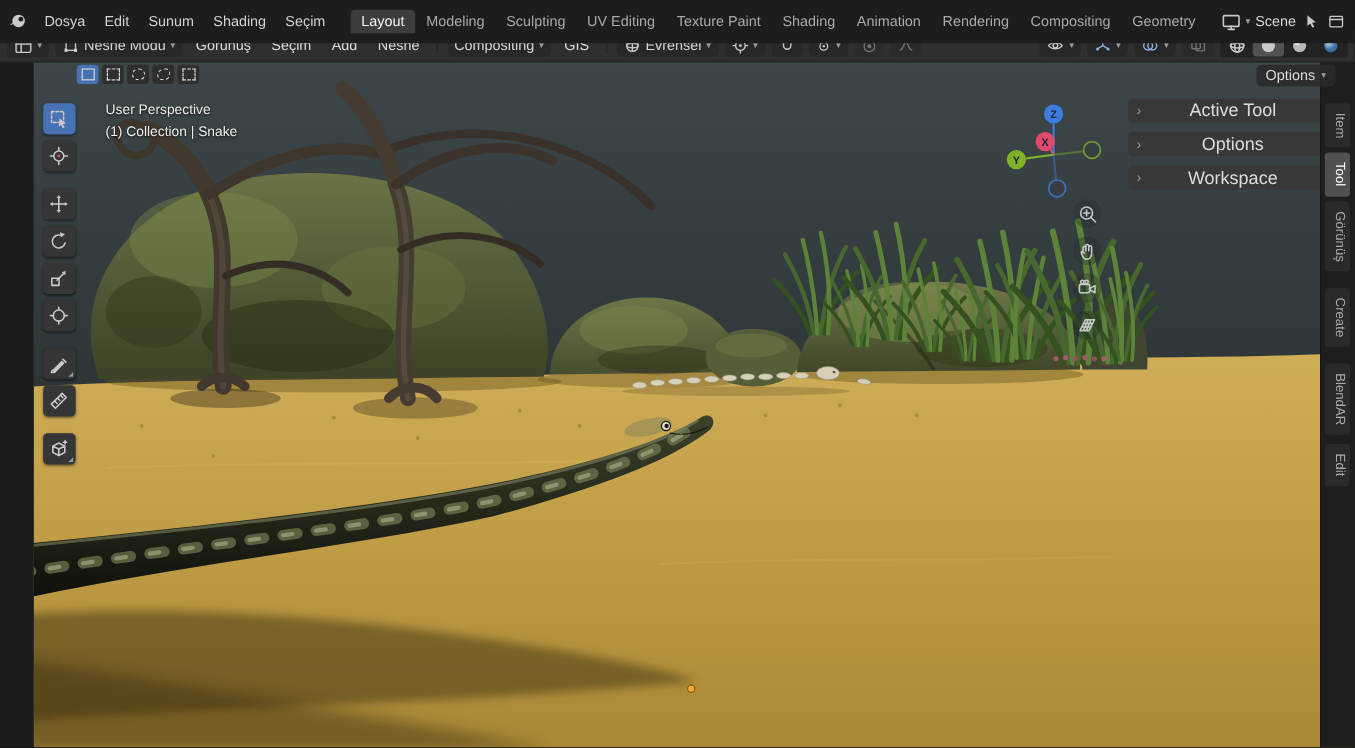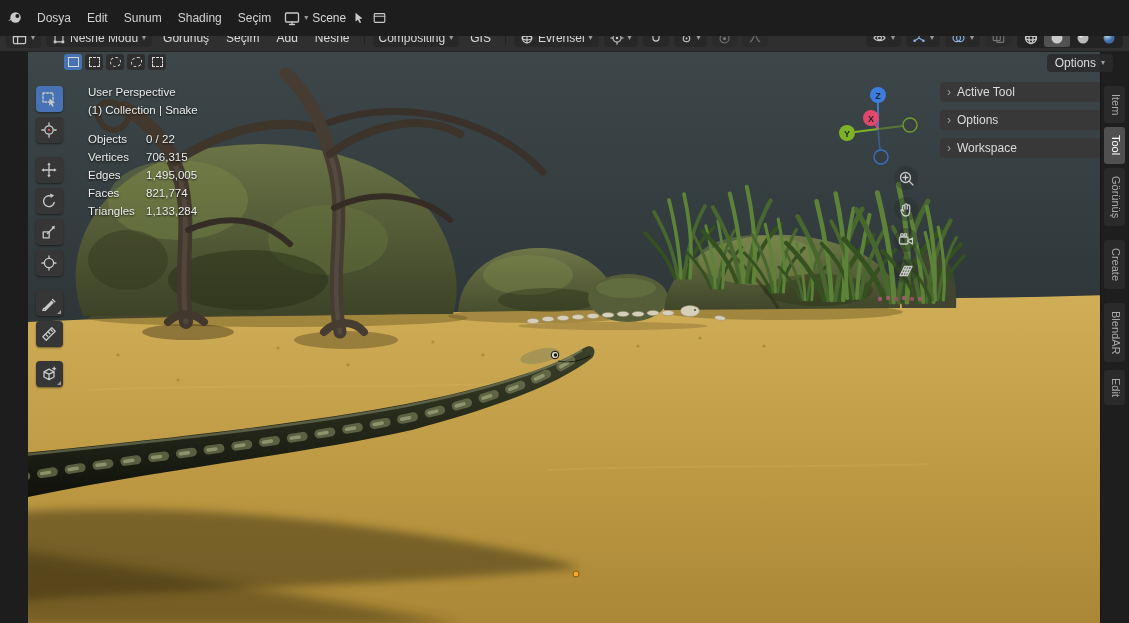--- a/index.html
+++ b/index.html
@@ -78,21 +78,21 @@
   .gizmo text{font-family:"Liberation Sans",sans-serif;font-size:9px;font-weight:bold;fill:#20262e;
         text-anchor:middle;}
   .navcol{position:absolute;left:866px;top:116px;display:flex;flex-direction:column;gap:7px;z-index:8;}
   .navbtn{width:24px;height:24px;border-radius:12px;display:flex;align-items:center;justify-content:center;
         background:rgba(38,42,44,.35);}
 
   
   .npanel{position:absolute;left:912px;top:32px;width:178px;display:flex;flex-direction:column;gap:8px;z-index:8;}
   .prow{height:20px;display:flex;align-items:center;gap:6px;background:rgba(56,56,56,.95);
         border-radius:4px;padding:0 7px;color:#dcdcdc;}
-  .prow .lbl{flex:1;font-size:12px;}
+  .prow .lbl{flex:1;font-size:15px;text-align:center;}
   .prow .chevr{color:#9b9b9b;font-size:12px;line-height:1;}
   .grip{color:#8a8a8a;font-size:10px;line-height:1;}
 
   
   .right-strip{position:absolute;right:0;top:0;bottom:0;width:29px;background:#1e1e1e;
         border-left:1px solid #151515;z-index:10;padding-top:36px;box-sizing:border-box;}
   .vtab{writing-mode:vertical-rl;font-size:11px;background:#2a2a2a;color:#ababab;border-radius:3px;
         padding:8px 3px;margin:0 0 4px 3px;display:block;width:15px;text-align:center;box-sizing:content-box;}
   .vtab.active{background:#505050;color:#fff;}
   .vtab.mt14{margin-top:14px;}
@@ -114,20 +114,32 @@
         <circle cx="11.4" cy="7" r="2" style="fill:#1d1d1d;stroke:none"></circle>
         <path class="fill" d="M2,12 L7,8 L9,10 Z"></path>
       </svg>
     </span>
     <span class="menu">Dosya</span>
     <span class="menu">Edit</span>
     <span class="menu">Sunum</span>
     <span class="menu">Shading</span>
     <span class="menu">Seçim</span>
 
+    <div class="workspaces">
+      <span class="ws active">Layout</span>
+      <span class="ws">Modeling</span>
+      <span class="ws">Sculpting</span>
+      <span class="ws">UV Editing</span>
+      <span class="ws">Texture Paint</span>
+      <span class="ws">Shading</span>
+      <span class="ws">Animation</span>
+      <span class="ws">Rendering</span>
+      <span class="ws">Compositing</span>
+      <span class="ws">Geometry</span>
+    </div>
 
     <div class="scene-cluster">
       <svg class="ic" width="16" height="16" viewBox="0 0 16 16">
         <rect x="1.5" y="3" width="13" height="9" rx="1"></rect>
         <path d="M5.5,14.5 h5 M8,12 v2.5"></path>
       </svg>
       <span class="chev">▾</span>
       <span>Scene</span>
     </div>
 
@@ -475,32 +487,20 @@
     </div>
 
     <div class="options">
       <span>Options</span>
       <span class="chev">▾</span>
     </div>
 
     <div class="stats">
       <div>User Perspective</div>
       <div>(1) Collection | Snake</div>
-      <div class="grid">
-        <span>Objects</span>
-        <span>0 / 22</span>
-        <span>Vertices</span>
-        <span>706,315</span>
-        <span>Edges</span>
-        <span>1,495,005</span>
-        <span>Faces</span>
-        <span>821,774</span>
-        <span>Triangles</span>
-        <span>1,133,284</span>
-      </div>
     </div>
 
     <div class="toolbar">
       <span class="tool active">
         <svg class="ic" width="16" height="16" viewBox="0 0 16 16">
           <rect x="2" y="2" width="10" height="9" stroke-dasharray="2 1.6"></rect>
           <path class="fill" d="M8.5,7.5 L14,12 L11.3,12.3 L12.8,15 L11.3,15.8 L9.8,13 L8,14.8 Z"></path>
         </svg>
       </span>
       <span class="tool">

